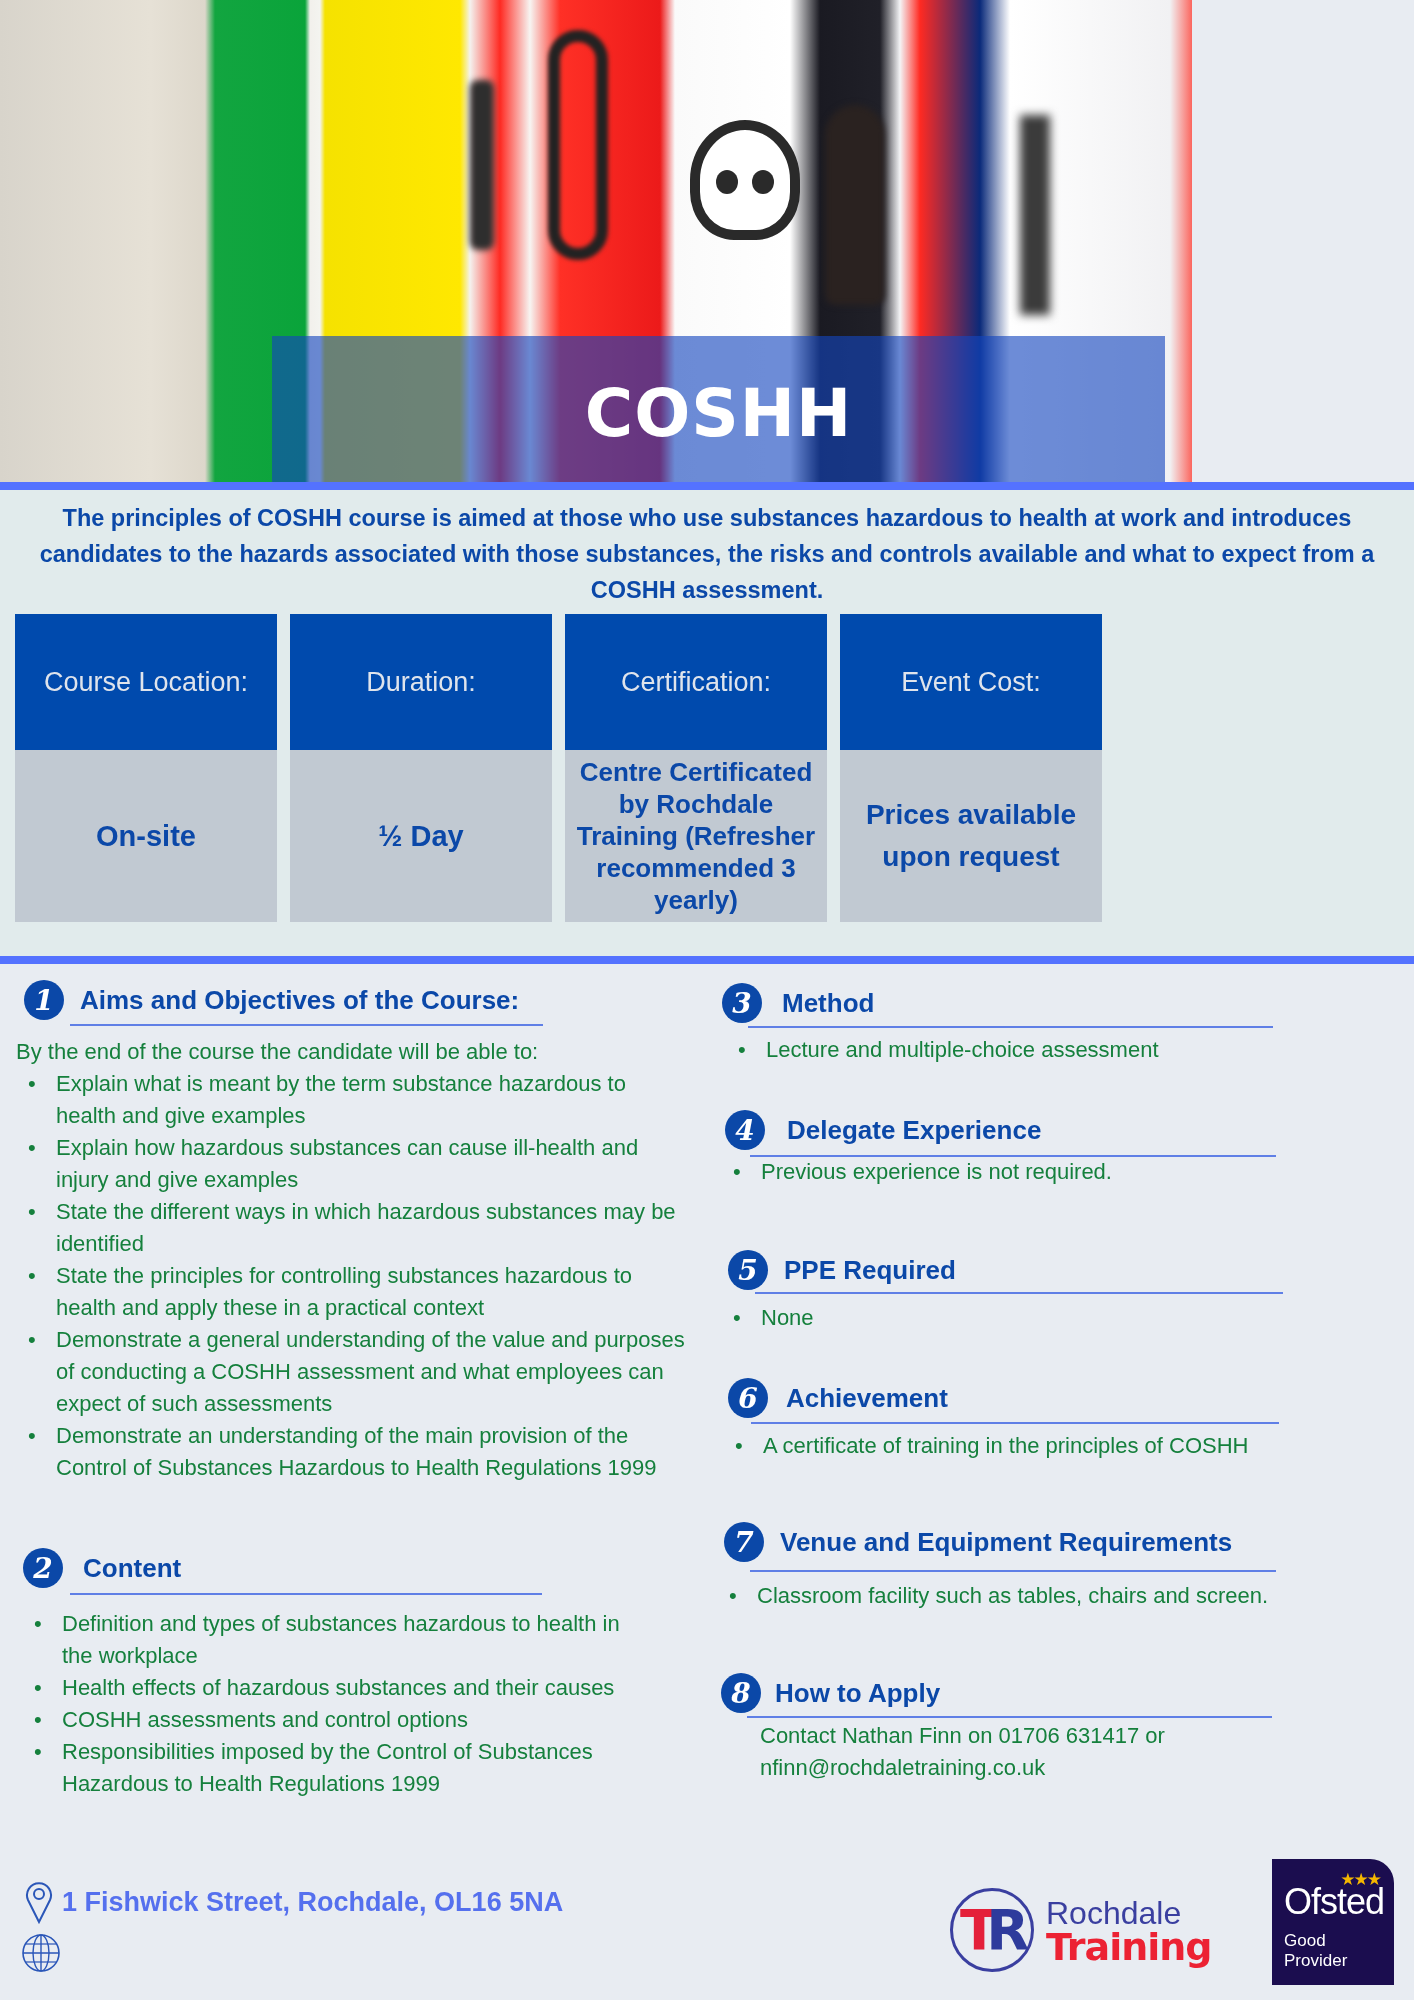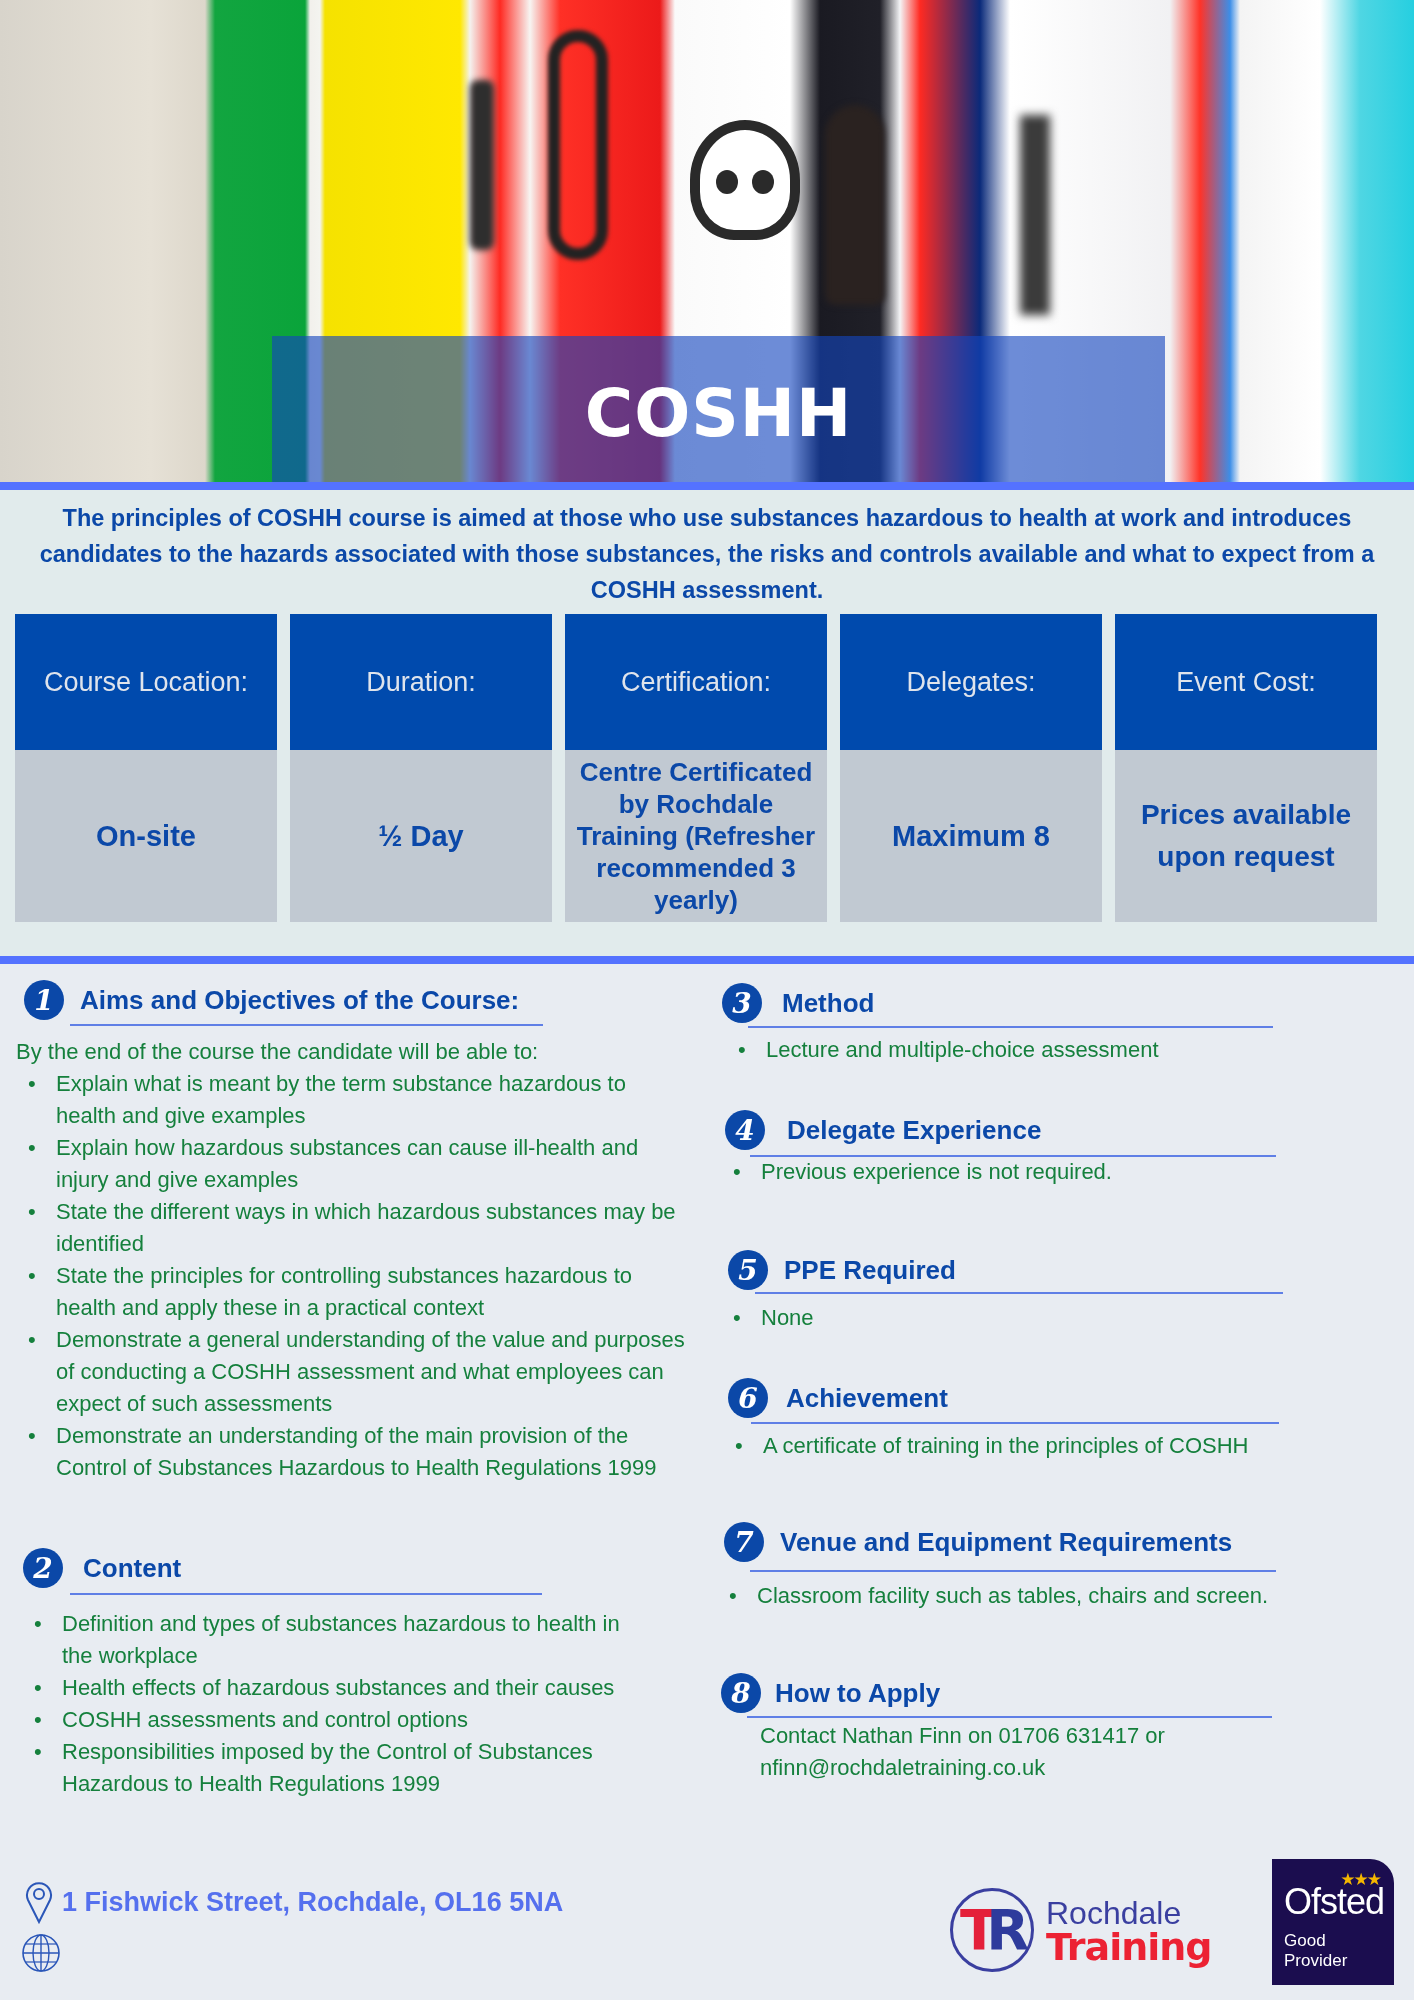--- a/index.html
+++ b/index.html
@@ -5,21 +5,21 @@
   * { box-sizing: border-box; margin: 0; padding: 0; }
   html, body { width: 1414px; height: 2000px; overflow: hidden; }
   body {
     font-family: "Liberation Sans", "DejaVu Sans", sans-serif;
     background: #e8ecf2;
     color: #0b48a8;
     position: relative;
   }
   
   .hero {
-    position: absolute; left: 0; top: 0; width: 1414px; height: 482px;
+    position: absolute; left: 0; top: 0; width: 1192px; height: 482px;
     overflow: hidden;
     background: linear-gradient(90deg,
       #d8d4cb 0px, #e6e1d6 150px, #ddd7cb 205px,
       #12a540 215px, #0aa43a 305px,
       #f2f0ec 310px, #f4f4f0 320px,
       #f5e200 325px, #ffe800 460px,
       #f4f2ef 470px, #ff2a22 500px, #f7f5f2 530px,
       #ff3026 560px, #ec1a1a 660px,
       #fafafa 675px, #ffffff 790px,
       #1a1a22 820px, #202028 880px,
@@ -177,24 +177,20 @@
     </div>
     <div class="info-col">
       <div class="info-head">Duration:</div>
       <div class="info-val bold">½ Day</div>
     </div>
     <div class="info-col">
       <div class="info-head">Certification:</div>
       <div class="info-val small">Centre Certificated by Rochdale Training (Refresher recommended 3 yearly)</div>
     </div>
     <div class="info-col">
-      <div class="info-head">Delegates:</div>
-      <div class="info-val bold">Maximum 8</div>
-    </div>
-    <div class="info-col">
       <div class="info-head">Event Cost:</div>
       <div class="info-val med">Prices available upon request</div>
     </div>
   </div>
 </div>
 <div class="rule-mid"></div>
 
 <div class="sec-head" style="left:24px; top:980px;">
   <span class="num-badge">1</span>
   <span class="sec-title" style="margin-left:16px;">Aims and Objectives of the Course:</span>

